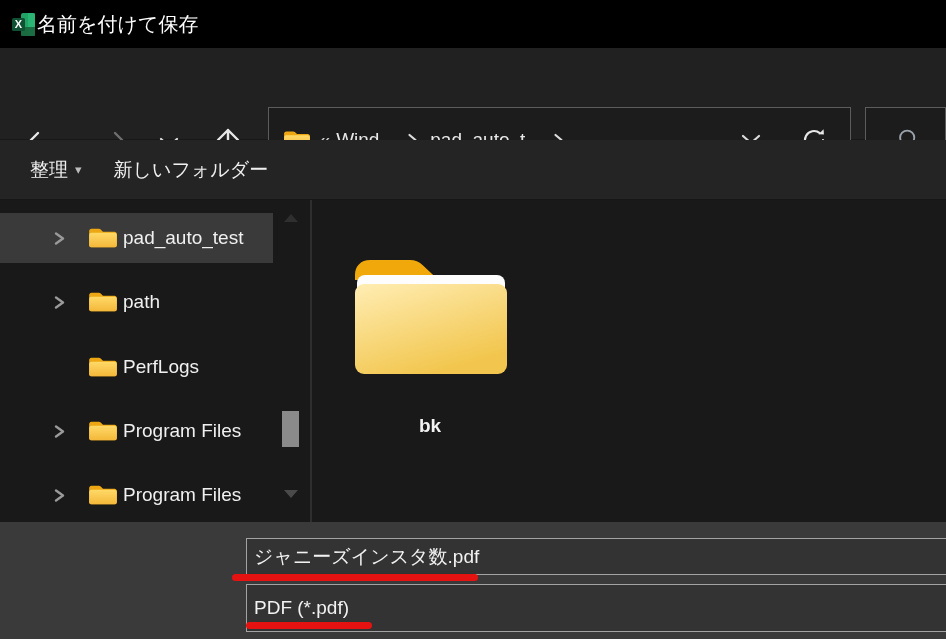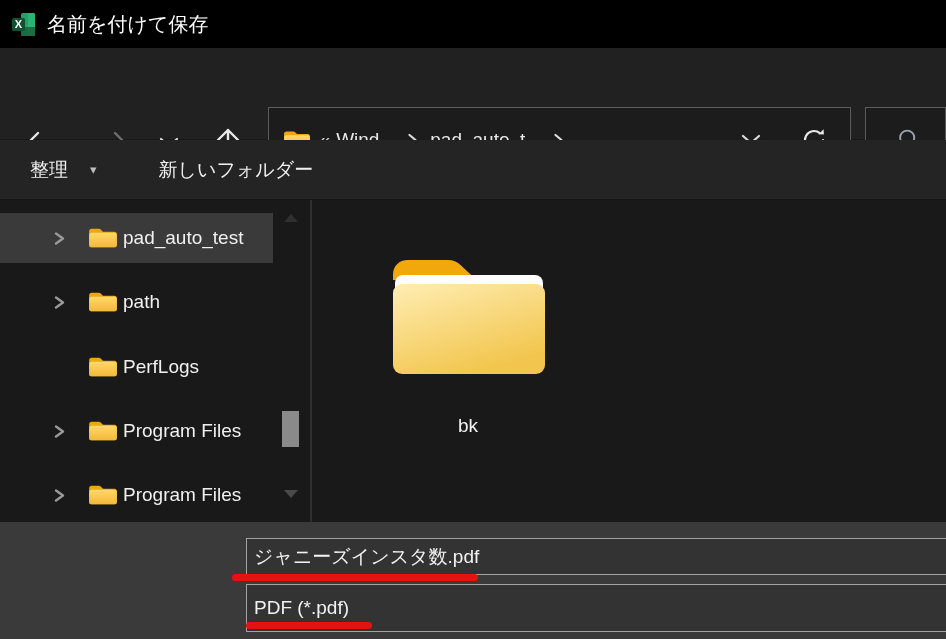--- a/index.html
+++ b/index.html
@@ -5,44 +5,44 @@
   * { margin:0; padding:0; box-sizing:border-box; }
   html,body { width:946px; height:639px; overflow:hidden; background:#191919;
     font-family:"Liberation Sans","DejaVu Sans",sans-serif; }
   .abs { position:absolute; }
   #stage { position:relative; width:946px; height:639px; }
 
   
   #titlebar { left:0; top:0; width:946px; height:48px; background:#000;
     display:flex; align-items:center; }
   #titlebar .app-icon { margin-left:10px; width:27px; height:27px; }
-  #titlebar .title { margin-left:10px; color:#fff; font-size:20px; }
+  #titlebar .title { color:#fff; font-size:20px; }
 
   
   #navbar { left:0; top:48px; width:946px; height:92px; background:#212121;
     border-bottom:1px solid #181818; }
   .navbtn { position:absolute; top:76px; width:38px; height:38px;
     display:flex; align-items:center; justify-content:center; }
   #addressbar { position:absolute; left:268px; top:59px; width:583px; height:66px;
     background:#1c1c1c; border:1px solid #5c5c5c; display:flex; align-items:center; }
   #addressbar .crumb { color:#e8e8e8; font-size:19px; white-space:nowrap; }
   #addressbar .sep { margin:0 12px; display:flex; align-items:center; }
   #addr-overflow { color:#cfcfcf; font-size:20px; margin:0 6px 0 8px; }
   #addr-spacer { flex:1; }
   #searchbox { position:absolute; left:865px; top:59px; width:81px; height:66px;
     background:#1c1c1c; border:1px solid #5c5c5c; display:flex; align-items:center;
     justify-content:center; }
 
   
   #toolbar { left:0; top:140px; width:946px; height:60px; background:#242424;
     border-bottom:1px solid #161616; display:flex; align-items:center; }
   #organize-btn { margin-left:30px; color:#f0f0f0; font-size:19px;
-    display:flex; align-items:center; gap:22px; }
+    display:flex; align-items:center; gap:7px; }
   #organize-btn .caret { font-size:13px; color:#bdbdbd; }
-  #newfolder-btn { margin-left:62px; color:#f0f0f0; font-size:19px; }
+  #newfolder-btn { margin-left:32px; color:#f0f0f0; font-size:19px; }
 
   
   #browser { left:0; top:200px; width:946px; height:322px; background:#191919; }
   #pane-divider { left:310px; top:0; width:2px; height:322px; background:#2e2e2e; }
 
   .tree-row { position:absolute; left:0; height:50px; width:273px;
     display:flex; align-items:center; }
   .tree-row.selected { background:#3a3a3a; }
   .tree-chevron { position:absolute; left:52px; width:15px; height:15px; }
   .tree-folder { position:absolute; left:88px; width:30px; height:24px; }
@@ -52,22 +52,22 @@
   
   #sb-up { left:284px; top:214px; width:0; height:0;
     border-left:7px solid transparent; border-right:7px solid transparent;
     border-bottom:8px solid #2f2f2f; }
   #sb-thumb { left:282px; top:411px; width:17px; height:36px; background:#8a8a8a; }
   #sb-down { left:284px; top:490px; width:0; height:0;
     border-left:7px solid transparent; border-right:7px solid transparent;
     border-top:8px solid #4a4a4a; }
 
   
-  #folder-tile { left:373px; top:235px; width:190px; height:215px;
-    display:flex; flex-direction:column; align-items:center; }
+  #folder-tile { left:335px; top:235px; width:190px; height:215px;
+    display:flex; flex-direction:column; align-items:center;font-weight:bold; }
   #folder-tile .big-folder { width:170px; height:138px; margin-top:6px; }
   #folder-tile .tile-label { margin-top:36px; color:#f2f2f2; font-size:19px; }
 
   
   #footer { left:0; top:522px; width:946px; height:117px; background:#3a3a3a; }
   #filename-input { position:absolute; left:246px; top:538px; width:780px; height:37px;
     background:#333; border:1px solid #a3a3a3; border-right:none; color:#f2f2f2;
     font-size:19px; padding:0 0 0 7px; outline:none;
     font-family:"Liberation Sans","DejaVu Sans",sans-serif; }
   #filetype-combo { position:absolute; left:246px; top:584px; width:700px; height:48px;

